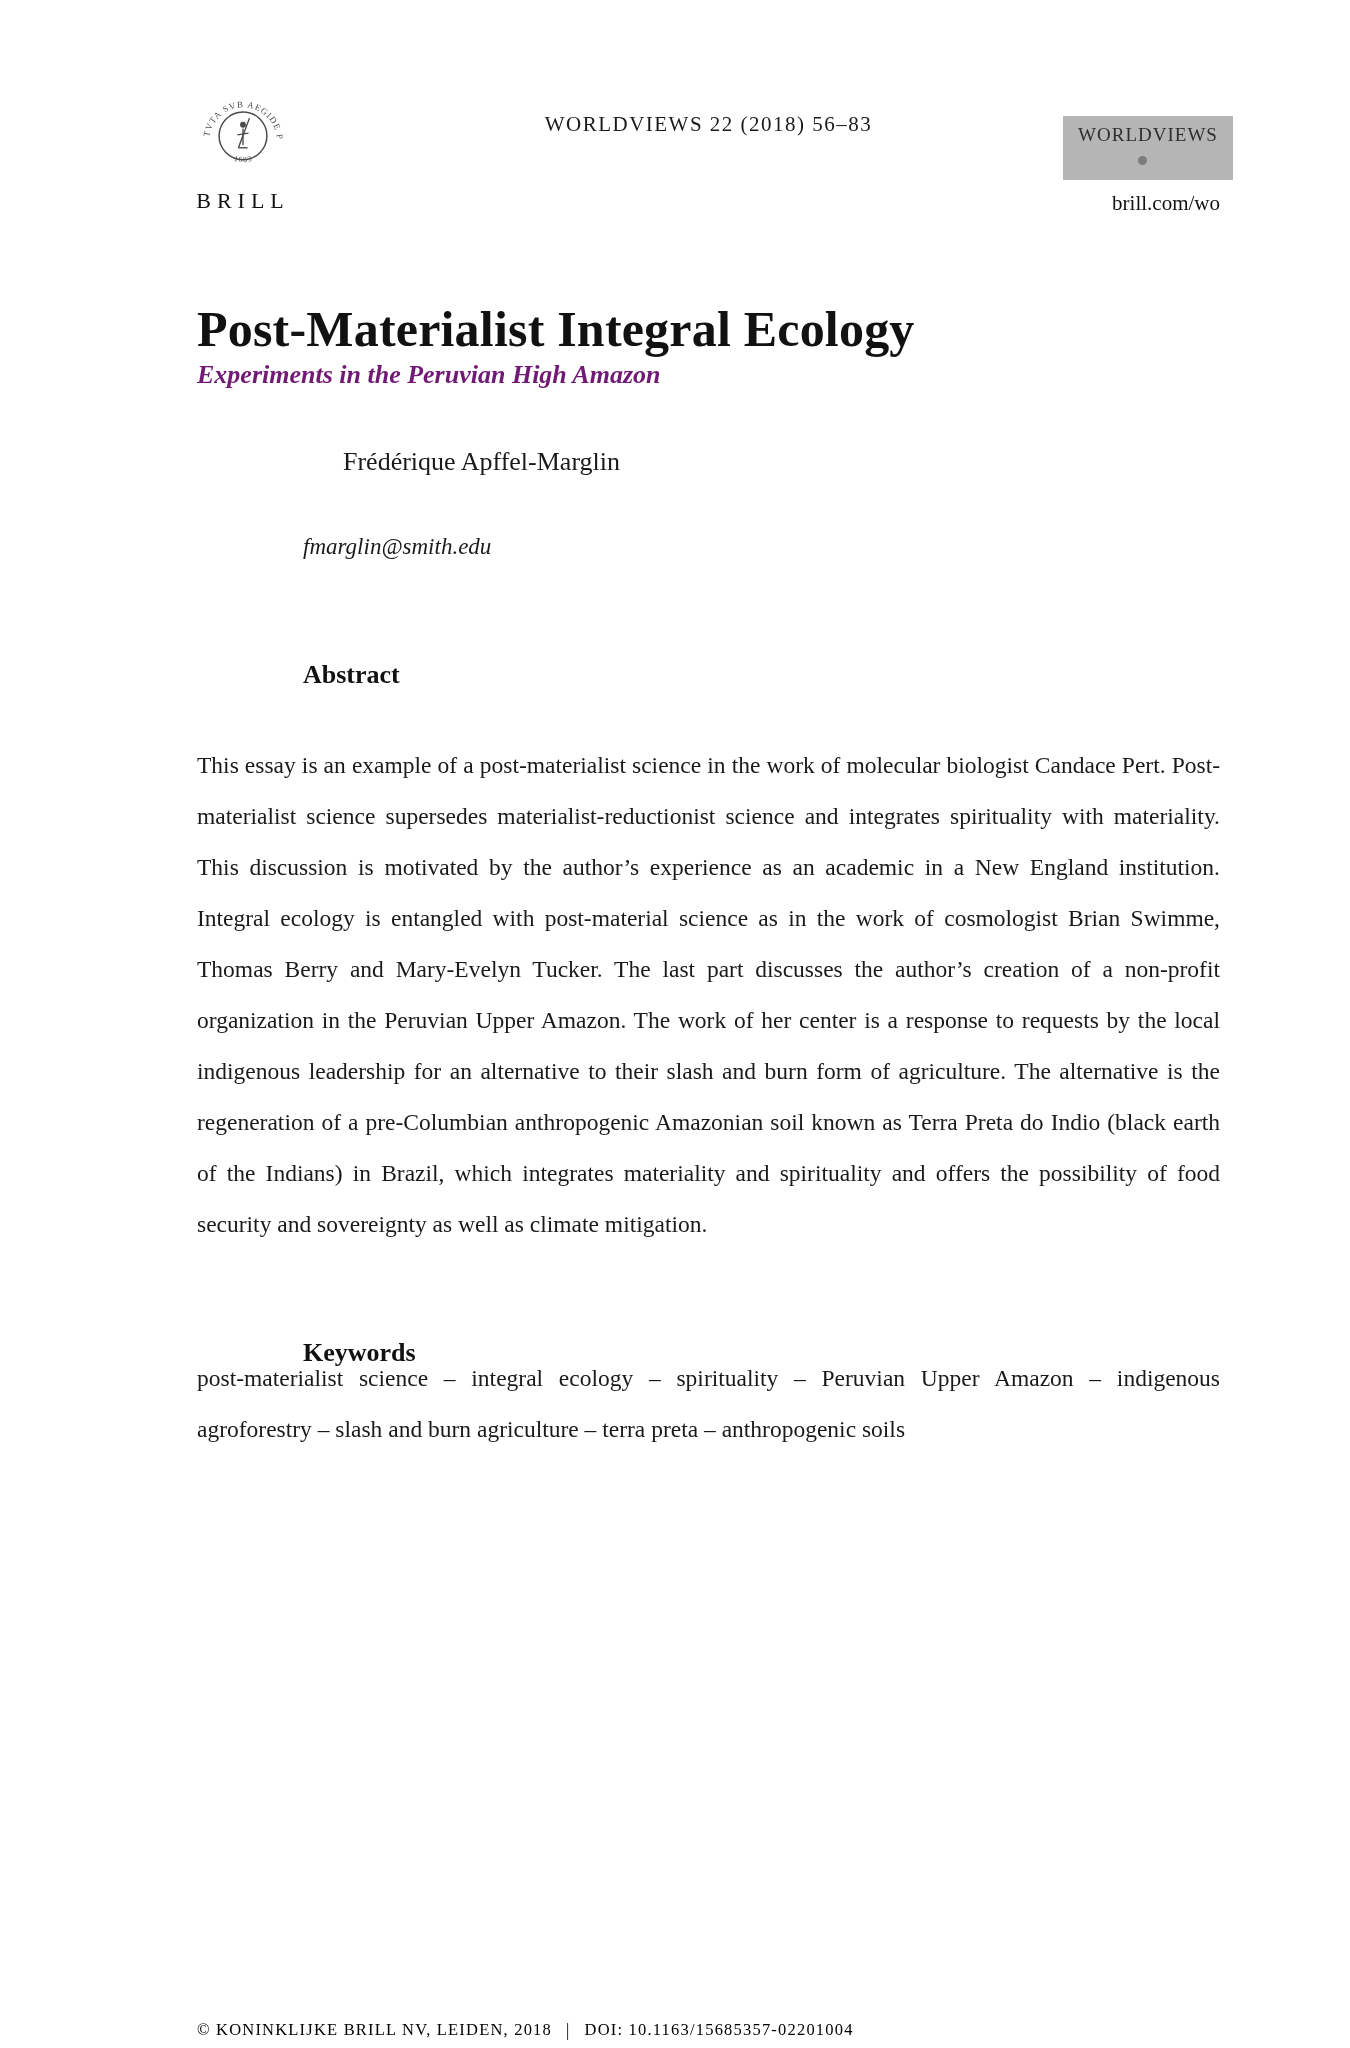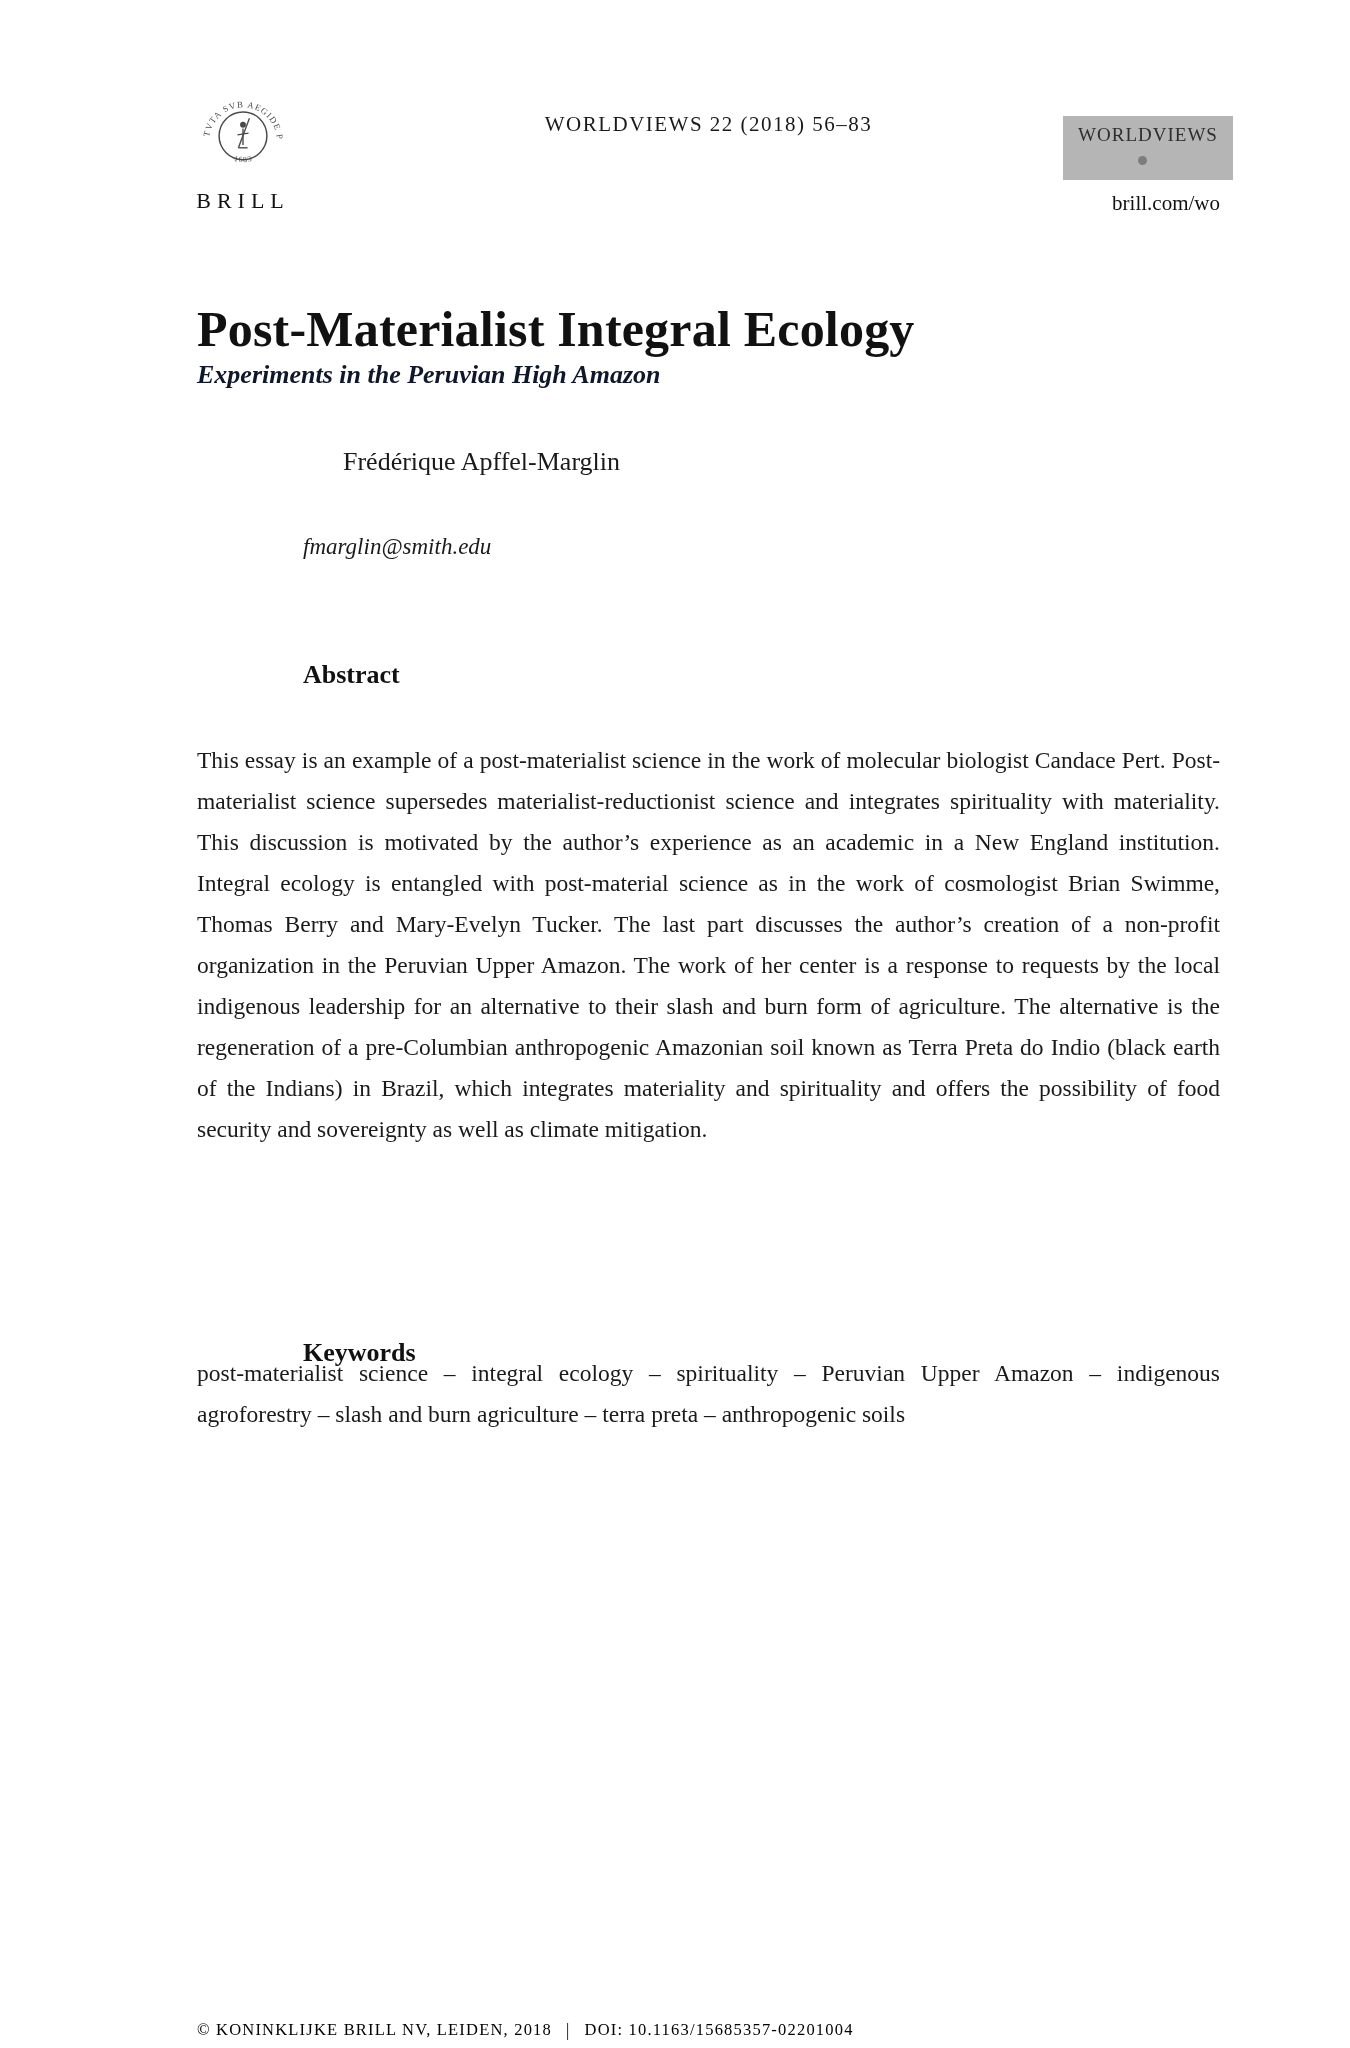--- a/index.html
+++ b/index.html
@@ -94,21 +94,21 @@
     color: #111111;
   }
   .subtitle {
     position: absolute;
     left: 197px;
     top: 360px;
     width: 1023px;
     font-size: 26px;
     font-weight: bold;
     font-style: italic;
-    color: #0f172a;
+    color: #701a75;
   }
 
   
   .author {
     position: absolute;
     left: 303px;
     top: 447px;
     font-size: 26px;
     margin-left: 40px;
   }
@@ -141,21 +141,21 @@
     color: #111111;
   }
   .abstract-heading { top: 660px; }
   .keywords-heading { top: 1338px; }
 
   .body-par {
     position: absolute;
     left: 197px;
     width: 1023px;
     font-size: 23.5px;
-    line-height: 41px;
+    line-height: 51px;
     text-align: justify;
     color: #1a1a1a;
   }
   .abstract-par { top: 740px; }
   .keywords-par { top: 1353px; }
 
   
   .footer {
     position: absolute;
     left: 197px;

